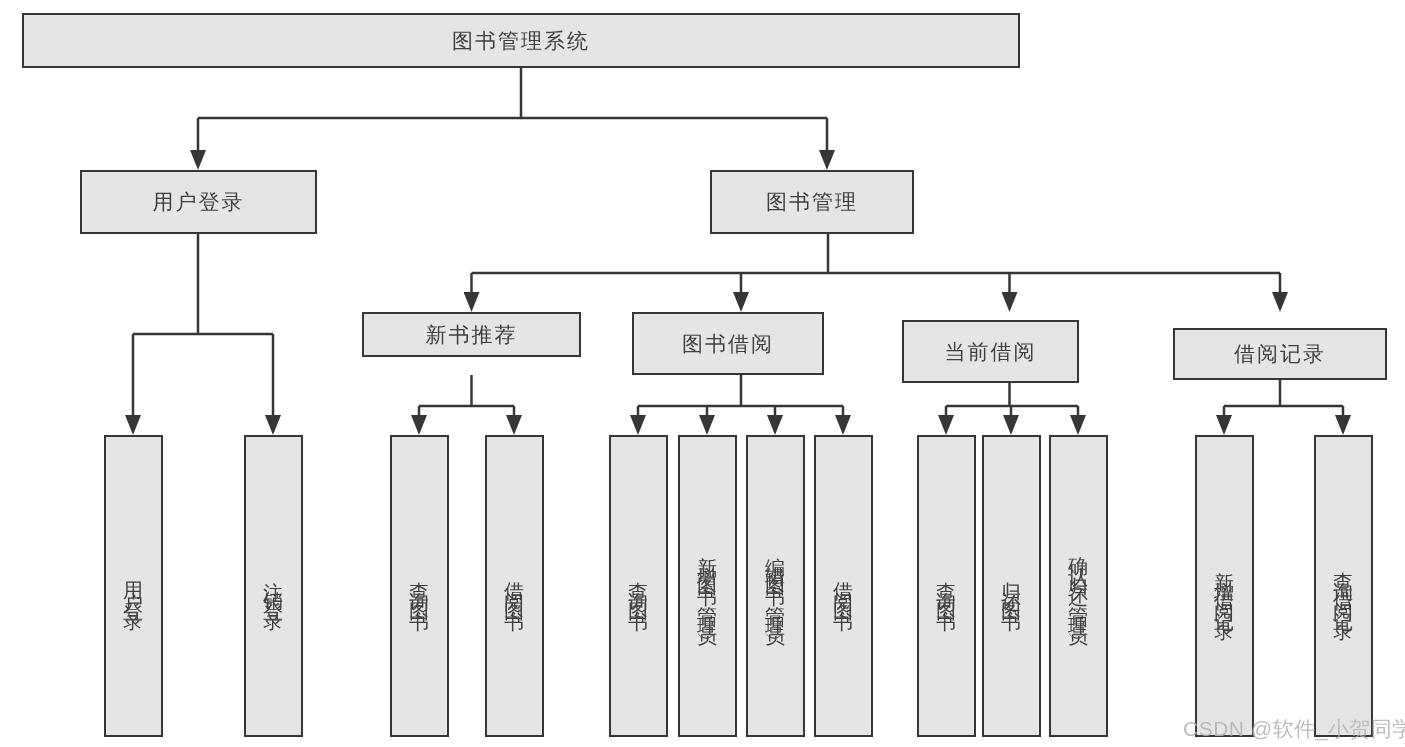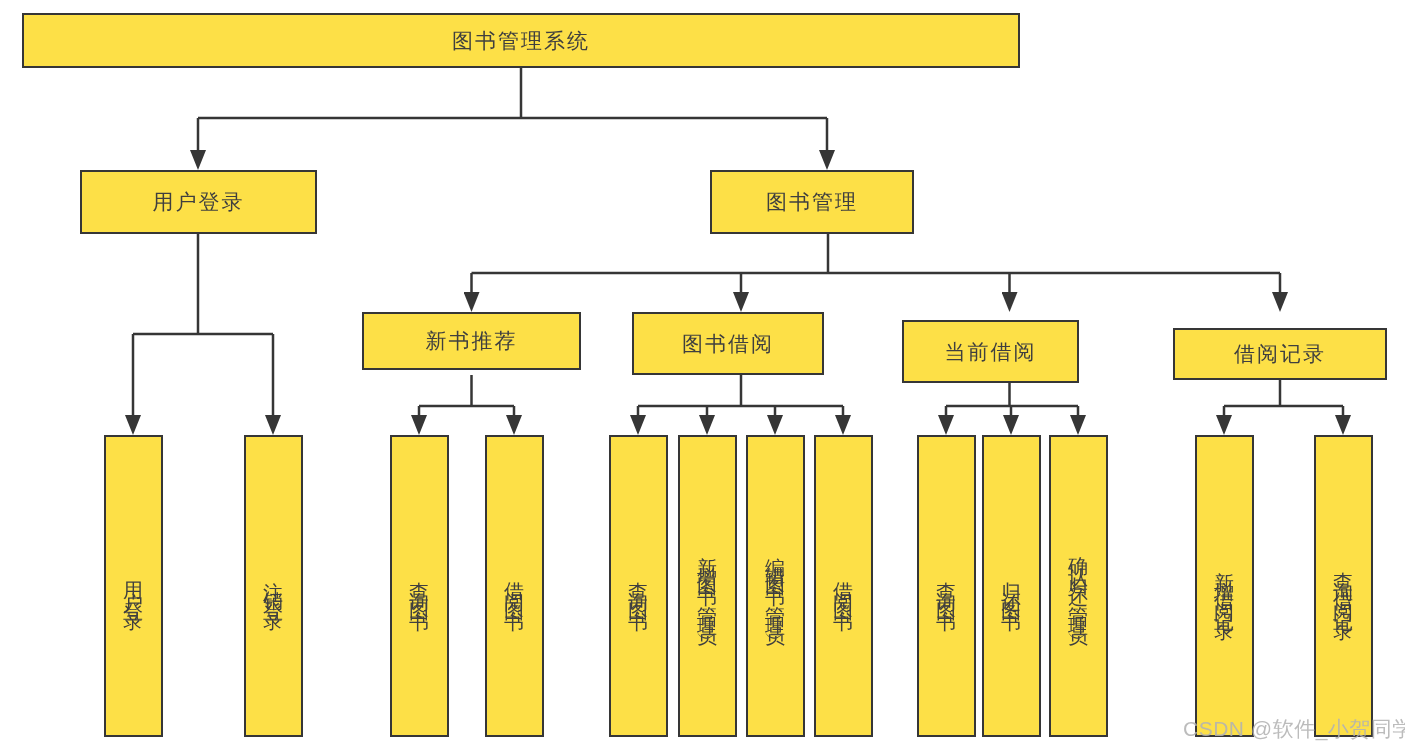--- a/index.html
+++ b/index.html
@@ -2,21 +2,21 @@
 <html><head>
 <meta charset="utf-8">
 <style>
   html,body { margin:0; padding:0; background:#fff; }
   .canvas {
     position:relative; width:1405px; height:747px; background:#ffffff;
     font-family:"Liberation Sans", sans-serif; overflow:hidden;
   }
   svg.wires { position:absolute; left:0; top:0; width:1405px; height:747px; }
   .node {
-    position:absolute; box-sizing:border-box; background:#fde047;
+    position:absolute; box-sizing:border-box; background:#e5e5e5;
     border:2.5px solid #363636; display:flex; align-items:center; justify-content:center;
     color:#3f3f3f;
   }
   .hnode { font-size:21px; letter-spacing:2px; }
   .leaf  { width:59px; height:302px; }
   .leaf span {
     writing-mode:vertical-rl; text-orientation:mixed;
     font-size:20px; letter-spacing:10px; line-height:1; color:#3f3f3f;
     white-space:nowrap;
   }
@@ -79,21 +79,21 @@
       <path d="M1224,406 L1224,415" marker-end="url(#arrow)"></path>
       <path d="M1343,406 L1343,415" marker-end="url(#arrow)"></path>
     </g>
   </svg>
 
   <div class="node hnode" style="left:22px; top:13px; width:998px; height:55px;">图书管理系统</div>
 
   <div class="node hnode" style="left:80px; top:170px; width:237px; height:64px;">用户登录</div>
   <div class="node hnode" style="left:710px; top:170px; width:204px; height:64px;">图书管理</div>
 
-  <div class="node hnode" style="left:362px; top:312px; width:219px; height:58px;text-align:center;">新书推荐</div>
+  <div class="node hnode" style="left:362px; top:312px; width:219px; height:45px;text-align:center;">新书推荐</div>
   <div class="node hnode" style="left:632px; top:312px; width:192px; height:63px;">图书借阅</div>
   <div class="node hnode" style="left:902px; top:320px; width:177px; height:63px;">当前借阅</div>
   <div class="node hnode" style="left:1173px; top:328px; width:214px; height:52px;text-align:right;">借阅记录</div>
 
   <div class="node leaf" style="left:104px; top:435px;">
     <span>用户登录</span>
   </div>
   <div class="node leaf" style="left:244px; top:435px;">
     <span>注销登录</span>
   </div>

